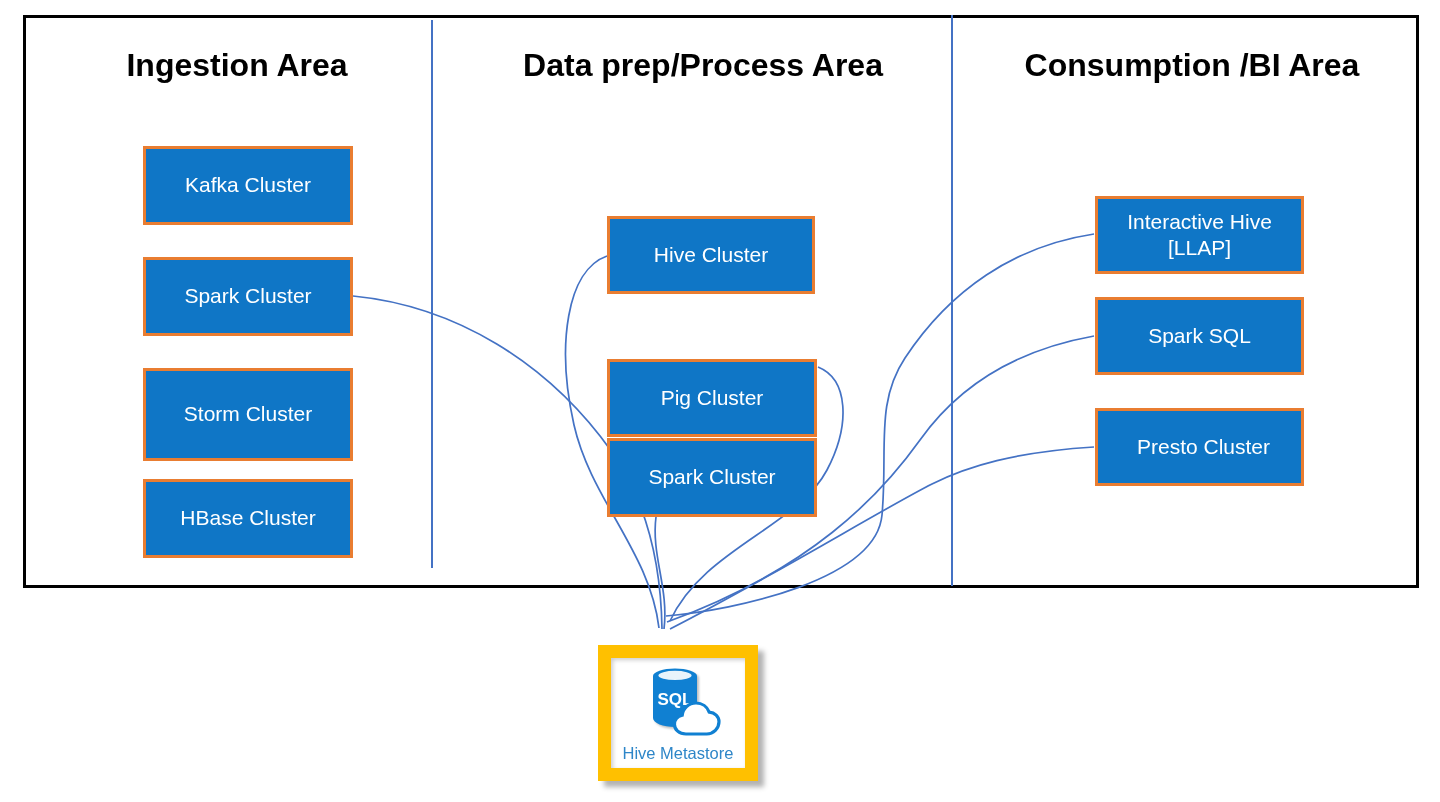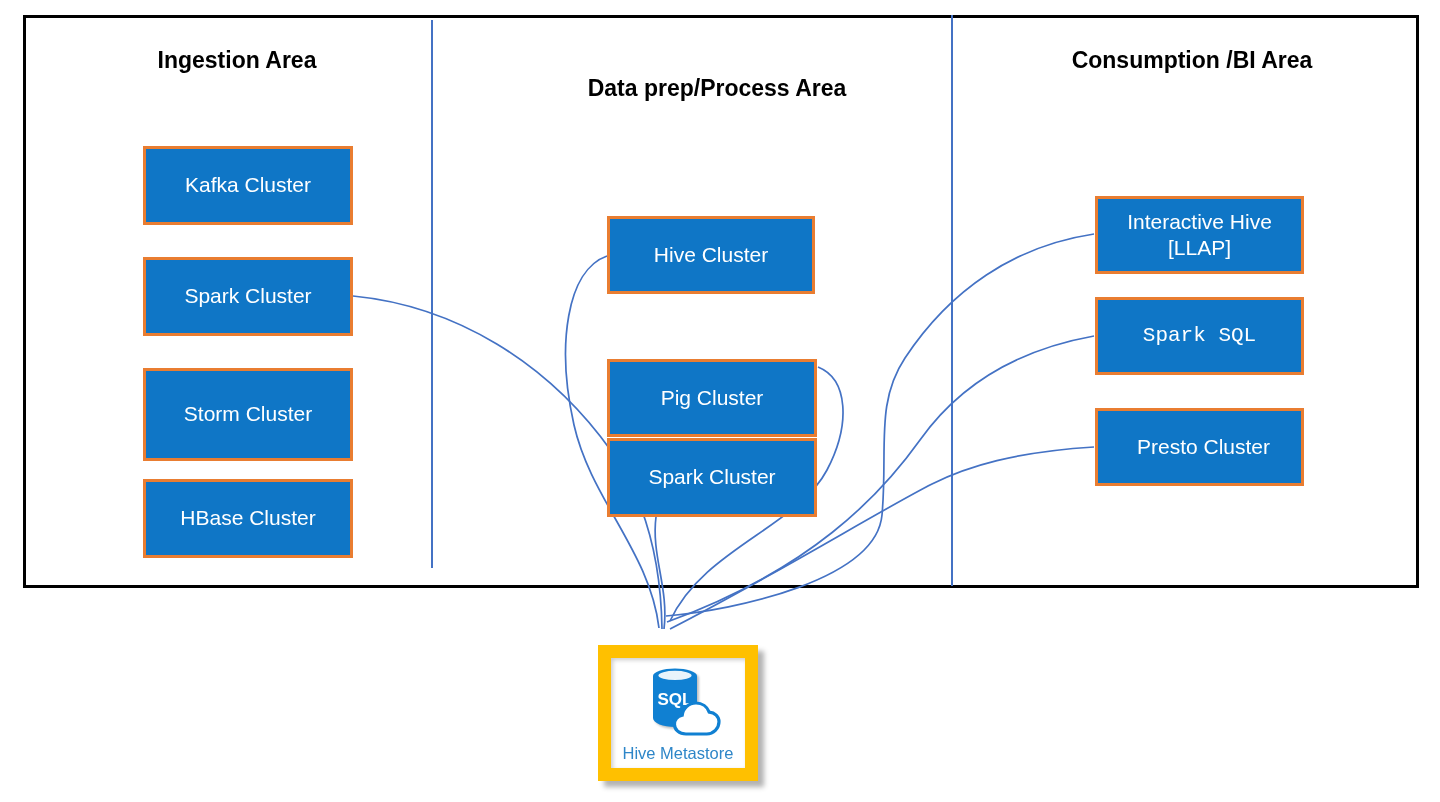--- a/index.html
+++ b/index.html
@@ -8,42 +8,42 @@
     font-family:"Liberation Sans",sans-serif;
   }
   .outer-box{
     position:absolute;left:23px;top:15px;width:1396px;height:573px;
     border:3px solid var(--outer-border);box-sizing:border-box;background:transparent;
   }
   .divider{position:absolute;width:2px;background:var(--divider);}
   .divider.left{left:431px;top:20px;height:548px;}
   .divider.right{left:951px;top:15px;height:571px;}
   .area-title{
-    position:absolute;top:47px;font-size:23px;font-weight:bold;color:var(--title-color);
+    position:absolute;top:47px;font-size:32px;font-weight:bold;color:var(--title-color);
     text-align:center;letter-spacing:0px;white-space:nowrap;
   }
   .area-title.t1{left:37px;width:400px;}
-  .area-title.t2{left:492px;width:450px;margin-top:28px;}
+  .area-title.t2{left:478px;width:450px;}
   .area-title.t3{left:967px;width:450px;}
   .node{
     position:absolute;box-sizing:border-box;
     background:var(--node-fill);border:3px solid var(--node-border);
     color:var(--node-text);font-size:21px;line-height:1.25;
     display:flex;align-items:center;justify-content:center;text-align:center;
     padding:2px 8px;
   }
   .n-kafka  {left:143px;top:146px;width:210px;height:79px;}
   .n-sparki {left:143px;top:257px;width:210px;height:79px;}
   .n-storm  {left:143px;top:368px;width:210px;height:93px;}
   .n-hbase  {left:143px;top:479px;width:210px;height:79px;}
   .n-hive   {left:607px;top:216px;width:208px;height:78px;}
   .n-pig    {left:607px;top:327px;width:210px;height:78px;margin-top:32px;}
   .n-sparkp {left:607px;top:438px;width:210px;height:79px;}
   .n-llap   {left:1095px;top:196px;width:209px;height:78px;text-align:center;}
-  .n-sparksql{left:1095px;top:297px;width:209px;height:78px;font-family:Liberation Mono, monospace;}
+  .n-sparksql{left:1095px;top:297px;width:209px;height:78px;}
   .n-presto {left:1095px;top:408px;width:209px;height:78px;padding-left:16px;}
   #connectors{position:absolute;left:0;top:0;width:1440px;height:802px;pointer-events:none;}
   #connectors path{stroke:var(--connector);stroke-width:1.7;fill:none;}
   .metastore{
     position:absolute;left:598px;top:645px;width:160px;height:136px;box-sizing:border-box;
     border:13px solid var(--frame);background:#ffffff;
     box-shadow:6px 6px 5px rgba(0,0,0,0.30), inset 2px 2px 4px rgba(110,110,110,0.35);
     display:flex;flex-direction:column;align-items:center;justify-content:flex-end;
     padding-bottom:5px;
   }

